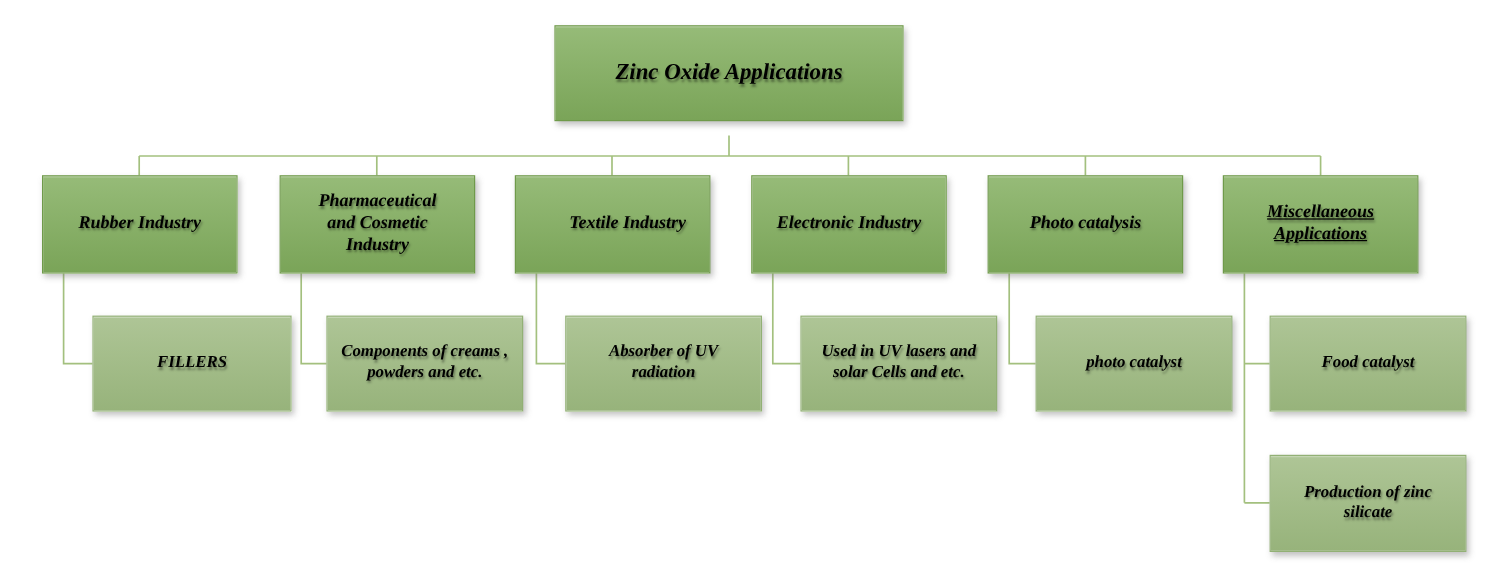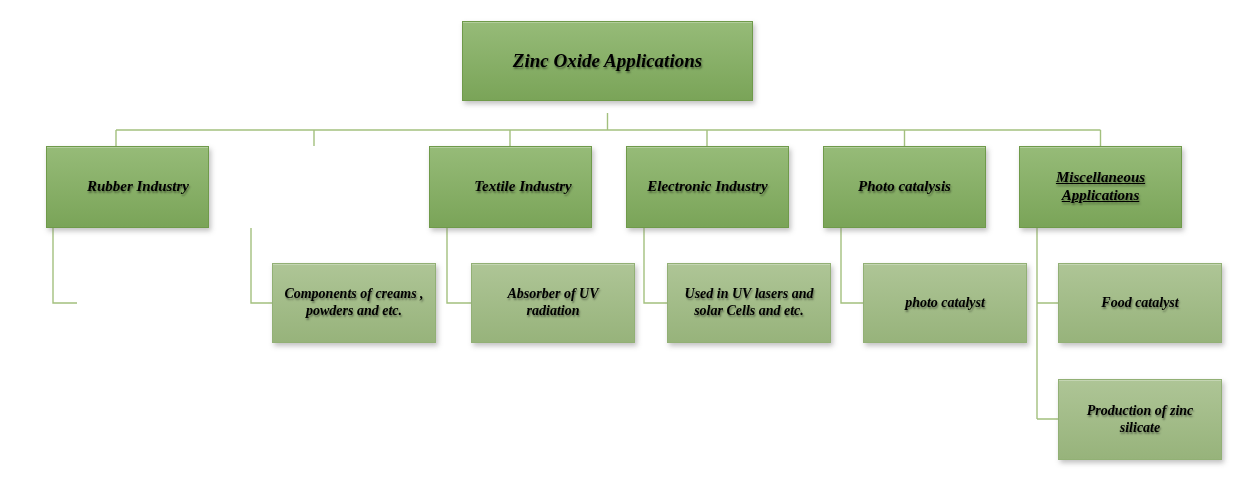--- a/index.html
+++ b/index.html
@@ -20,21 +20,21 @@
     box-shadow:2px 3px 5px rgba(120,120,120,0.45), inset 0 1px 0 rgba(255,255,255,0.28);
   }
   .light {
     background:linear-gradient(180deg,#aec596 0%,#97b37b 100%);
     border:1px solid #92b075;
     box-shadow:2px 3px 5px rgba(120,120,120,0.45), inset 0 1px 0 rgba(255,255,255,0.28);
   }
   #root { left:462px; top:21px; width:291px; height:80px; font-size:19px; padding:4px 10px; }
   .l2   { top:146px; width:163px; height:82px; font-size:15px; padding:4px 19px; }
   .l3   { top:263px; width:164px; height:80px; font-size:14px; padding:4px 11px; }
-  #b0 { left:46px;justify-content:flex-end; }  #b1 { left:233px; } #b2 { left:429px;padding-left:44px; }
+  #b0 { left:35px; }  #b1 { left:233px; } #b2 { left:429px;padding-left:44px; }
   #b3 { left:626px; } #b4 { left:823px; } #b5 { left:1019px;text-decoration:underline; }
   #c0 { left:77px; width:166px; }
   #c1 { left:272px;justify-content:center; } #c2 { left:471px; } #c3 { left:667px; }
   #c4 { left:863px; } #c5 { left:1058px; }
   #c6 { left:1058px; top:379px; height:81px; }
 </style>
 </head>
 <body>
 
 <div class="canvas">
@@ -53,33 +53,39 @@
     </g>
   </svg>
 
   <div id="root" class="node dark">
     <span>Zinc Oxide Applications</span>
   </div>
 
   <div id="b0" class="node dark l2">
     <span>Rubber Industry</span>
   </div>
+  <div id="b1" class="node dark l2">
+    <span>Pharmaceutical and Cosmetic Industry</span>
+  </div>
   <div id="b2" class="node dark l2">
     <span>Textile Industry</span>
   </div>
   <div id="b4" class="node dark l2">
     <span>Photo catalysis</span>
   </div>
   <div id="b3" class="node dark l2">
     <span>Electronic Industry</span>
   </div>
   <div id="b5" class="node dark l2">
     <span>Miscellaneous Applications</span>
   </div>
 
+  <div id="c0" class="node light l3">
+    <span>FILLERS</span>
+  </div>
   <div id="c1" class="node light l3">
     <span>Components of creams , powders and etc.</span>
   </div>
   <div id="c2" class="node light l3">
     <span>Absorber of UV radiation</span>
   </div>
   <div id="c3" class="node light l3">
     <span>Used in UV lasers and solar Cells and etc.</span>
   </div>
   <div id="c4" class="node light l3">

